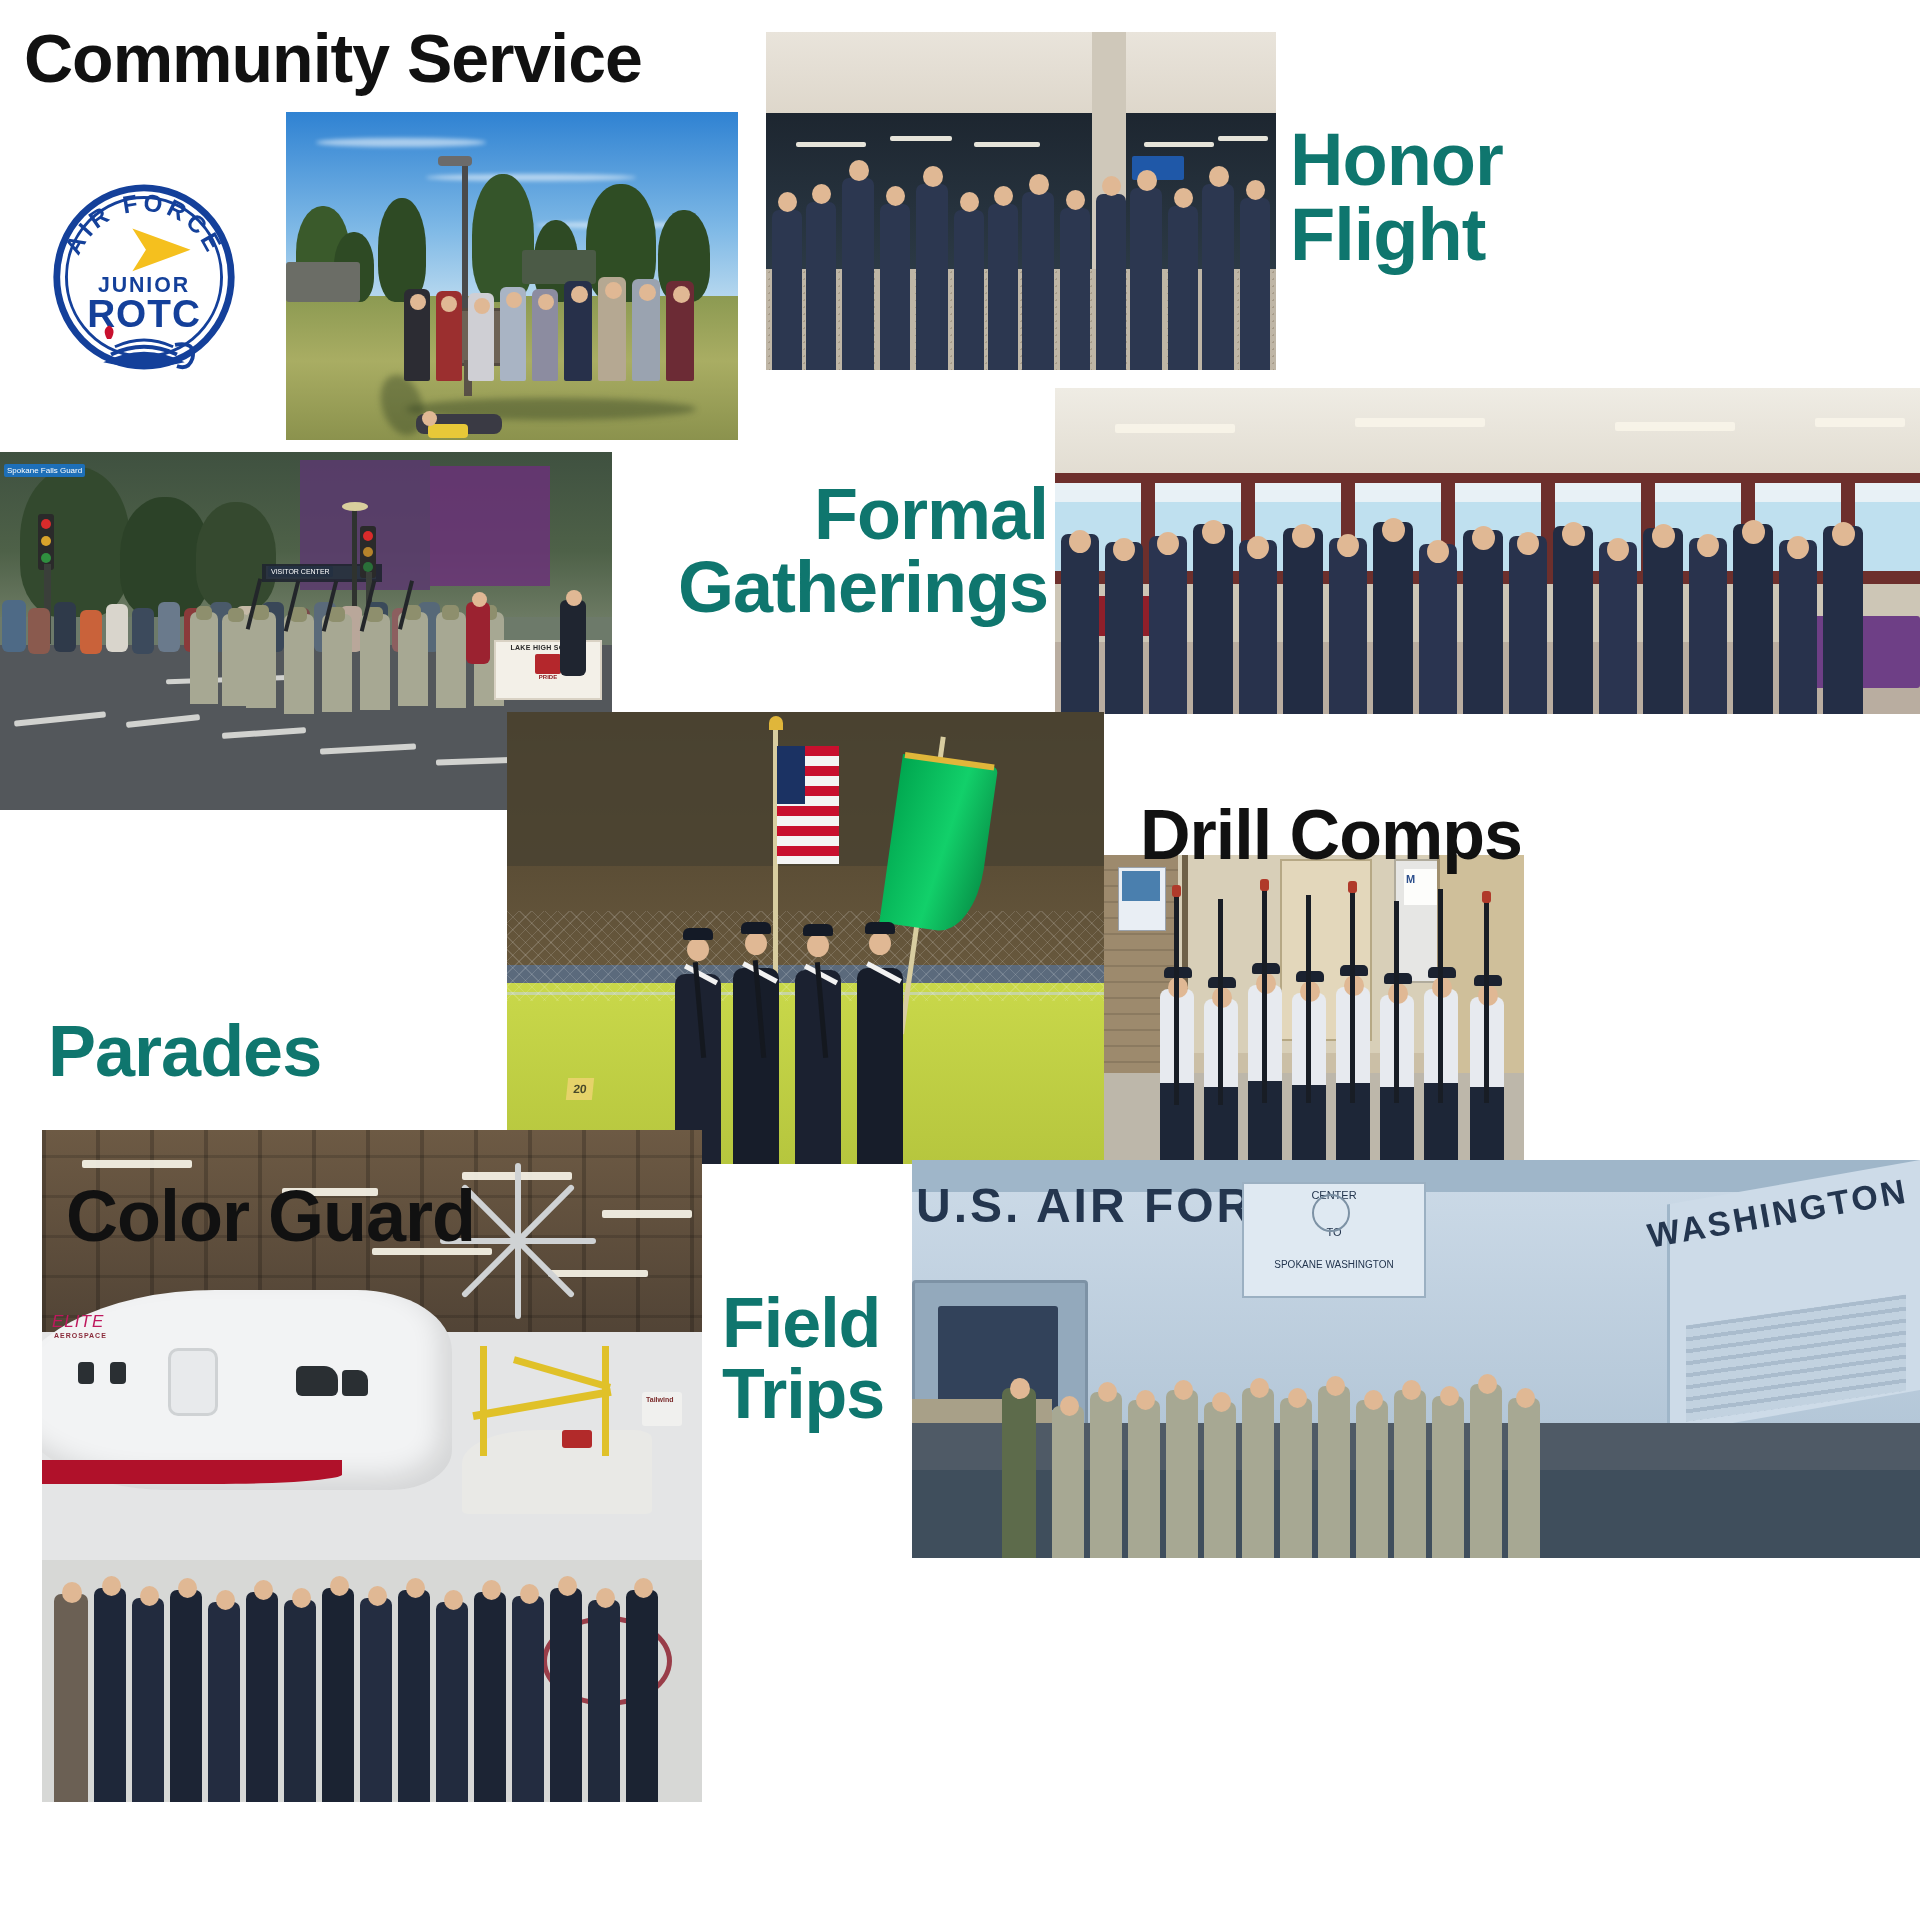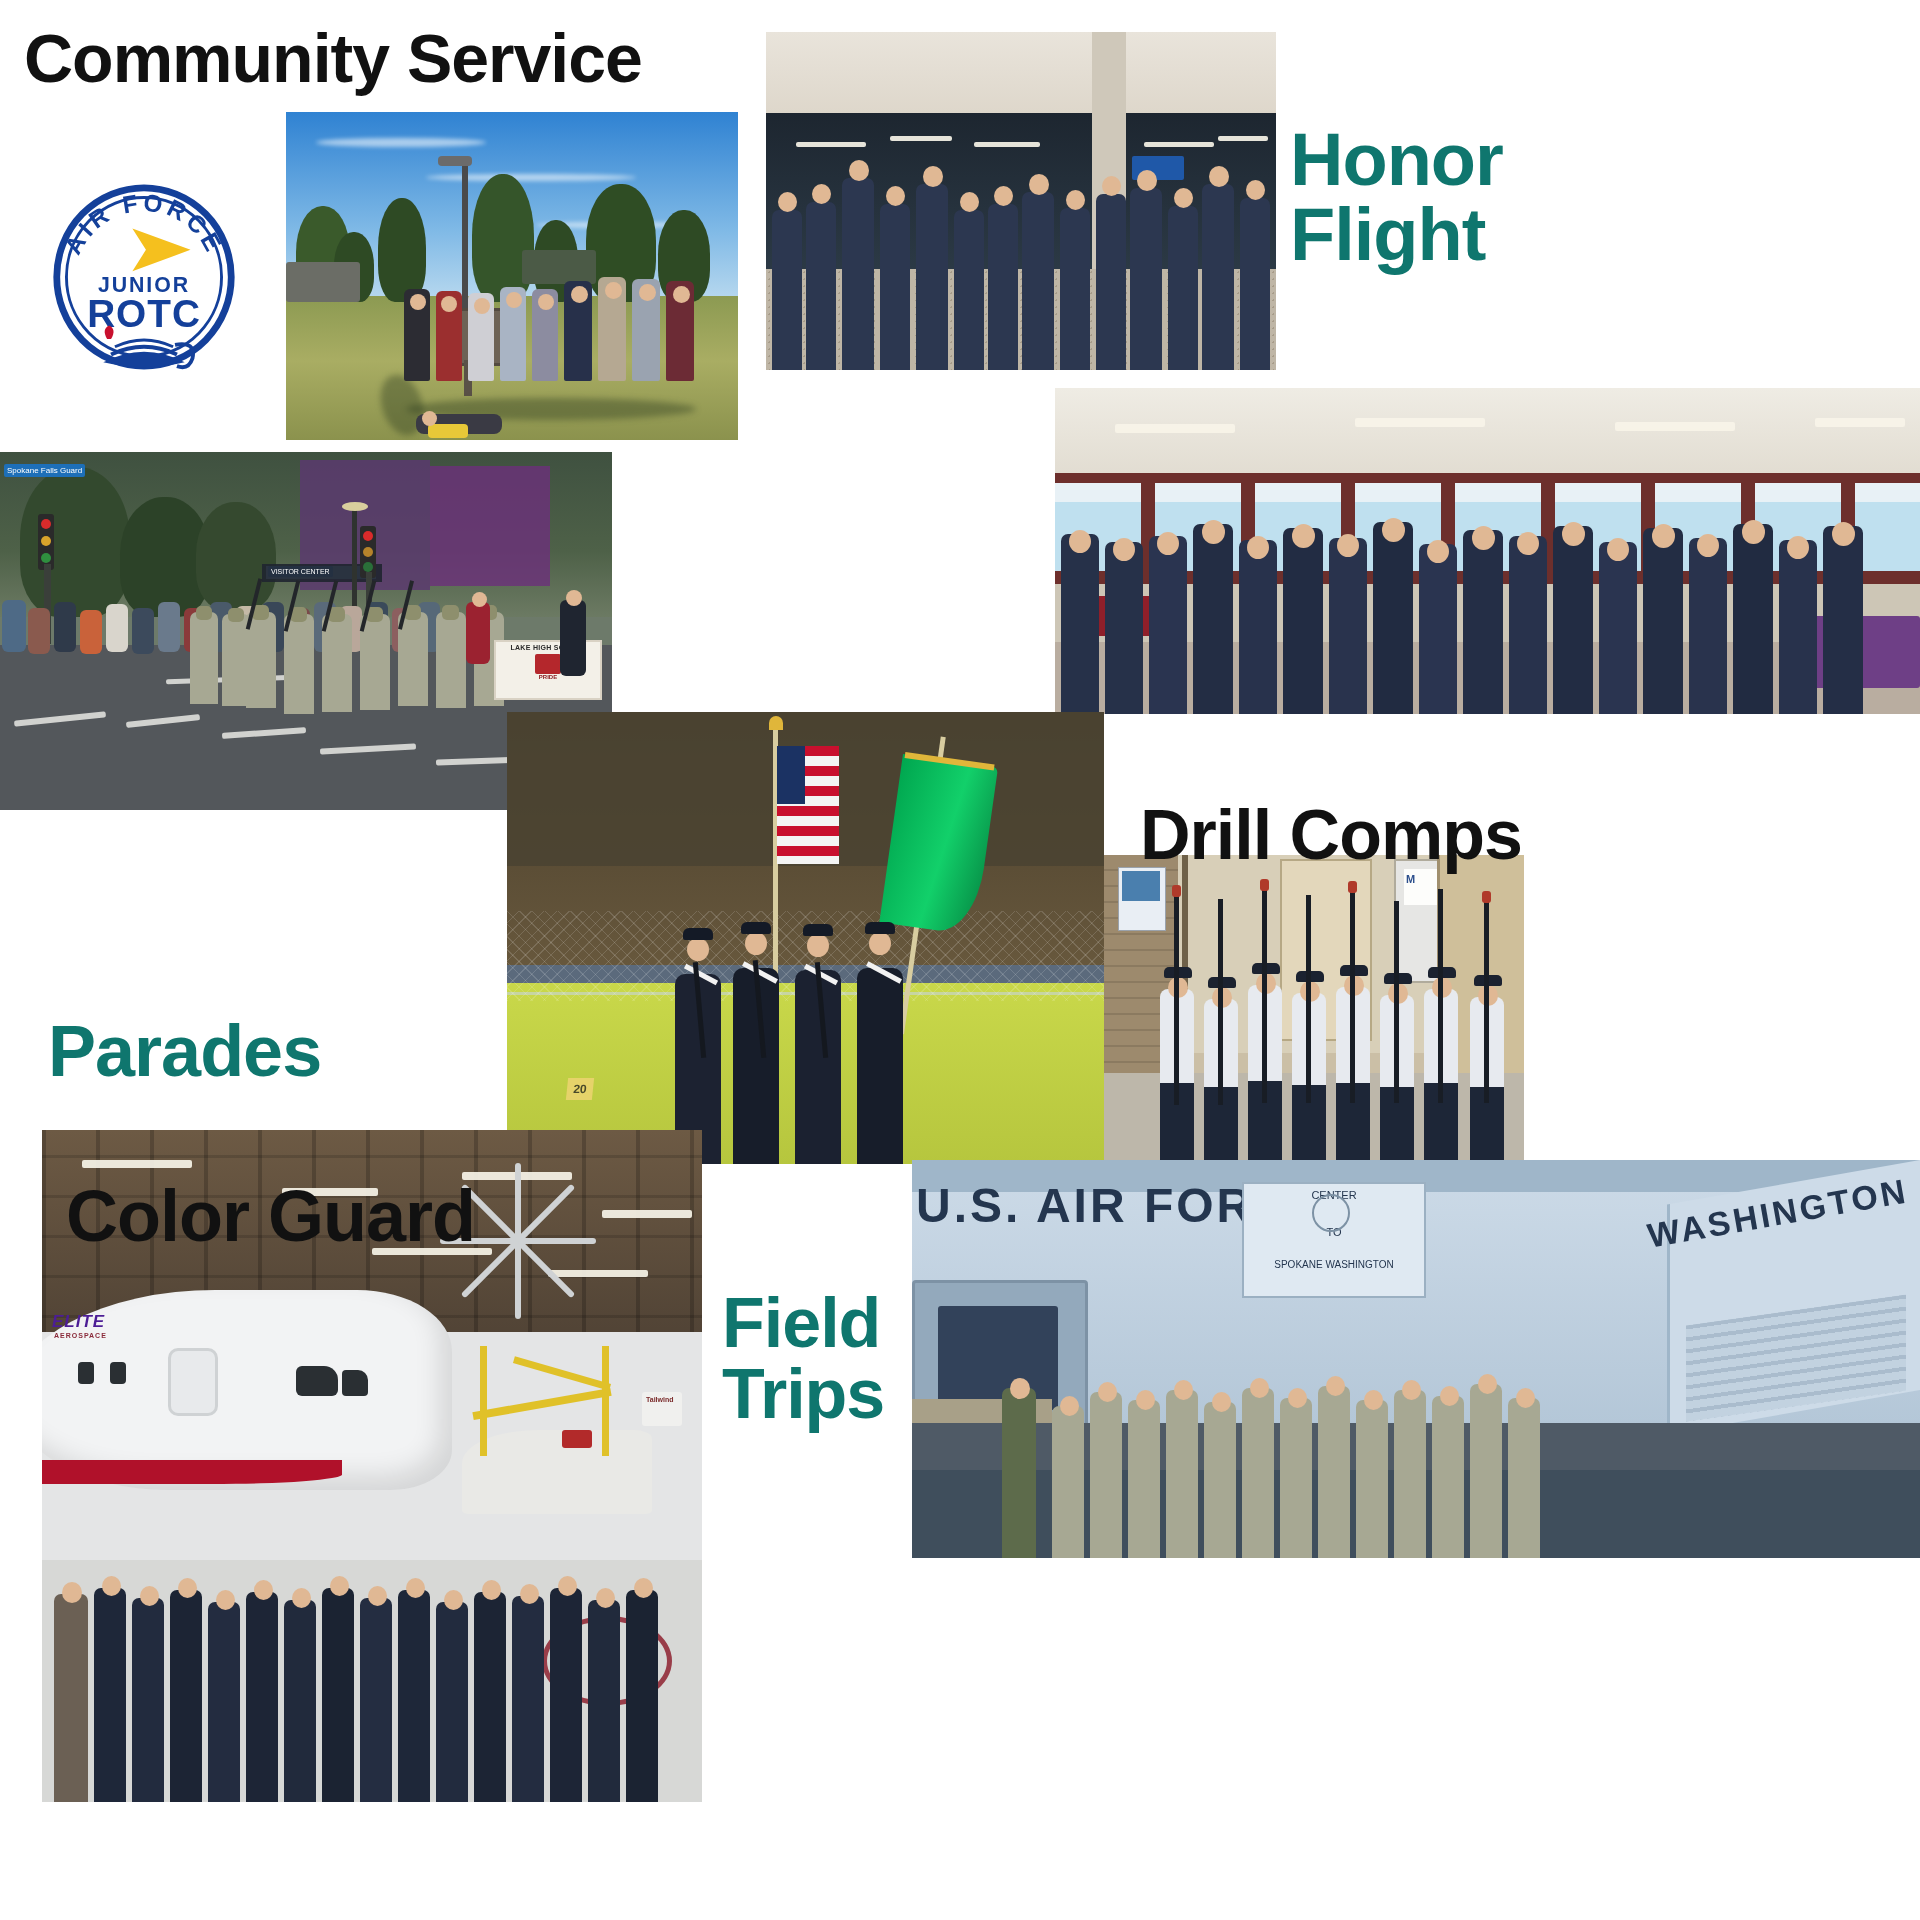--- a/index.html
+++ b/index.html
@@ -110,20 +110,22 @@
 </head>
 <body>
 
 <div class="stage">
 
   <div class="label black" id="lbl-community-service">Community Service</div>
 
   <div class="label gray" id="lbl-honor-flight">Honor
 Flight</div>
 
+  <div class="label gray" id="lbl-formal-gatherings">Formal
+Gatherings</div>
 
   <div class="label gray" id="lbl-parades">Parades</div>
 
   <div class="label black" id="lbl-color-guard">Color Guard</div>
 
   <div class="label black" id="lbl-drill-comps">Drill Comps</div>
 
   <div class="label gray" id="lbl-field-trips">Field
 Trips</div>
 
@@ -542,21 +544,21 @@
       <div class="fanblade" style="left:476px;top:108px;width:78px;height:6px;transform:rotate(45deg);"></div>
       <div class="fanblade" style="left:476px;top:108px;width:78px;height:6px;transform:rotate(90deg);"></div>
       <div class="fanblade" style="left:476px;top:108px;width:78px;height:6px;transform:rotate(135deg);"></div>
       <div class="fanblade" style="left:476px;top:108px;width:78px;height:6px;transform:rotate(180deg);"></div>
       <div class="fanblade" style="left:476px;top:108px;width:78px;height:6px;transform:rotate(225deg);"></div>
       <div class="fanblade" style="left:476px;top:108px;width:78px;height:6px;transform:rotate(270deg);"></div>
       <div class="fanblade" style="left:476px;top:108px;width:78px;height:6px;transform:rotate(315deg);"></div>
 
       <div class="jet" style="left:-30px;top:160px;width:440px;height:200px;"></div>
       <div class="jetstripe" style="left:-30px;top:330px;width:330px;height:24px;border-radius:0 0 40% 10%;"></div>
-      <div style="position:absolute;left:10px;top:182px;font-size:17px;font-weight:bold;color:#4c1d95;
+      <div style="position:absolute;left:10px;top:182px;font-size:17px;font-weight:normal;color:#be185d;
            font-style:italic;letter-spacing:1px;">ELITE</div>
       <div style="position:absolute;left:12px;top:202px;font-size:7px;font-weight:bold;color:#8a2a3a;letter-spacing:1px;">AEROSPACE</div>
       <div class="window" style="left:36px;top:232px;width:16px;height:22px;"></div>
       <div class="window" style="left:68px;top:232px;width:16px;height:22px;"></div>
       <div class="window" style="left:126px;top:218px;width:44px;height:62px;border-radius:10px;background:#e8eaec;border:3px solid #cfd2d4;"></div>
       <div class="window" style="left:254px;top:236px;width:42px;height:30px;border-radius:6px 14px 6px 6px;"></div>
       <div class="window" style="left:300px;top:240px;width:26px;height:26px;border-radius:4px 10px 4px 4px;"></div>
 
       <div style="position:absolute;left:420px;top:300px;width:190px;height:84px;background:#e9e9e6;border-radius:40% 10% 4% 4%;"></div>
       <div style="position:absolute;left:430px;top:270px;width:140px;height:8px;background:#e0c129;transform:rotate(-10deg);"></div>

